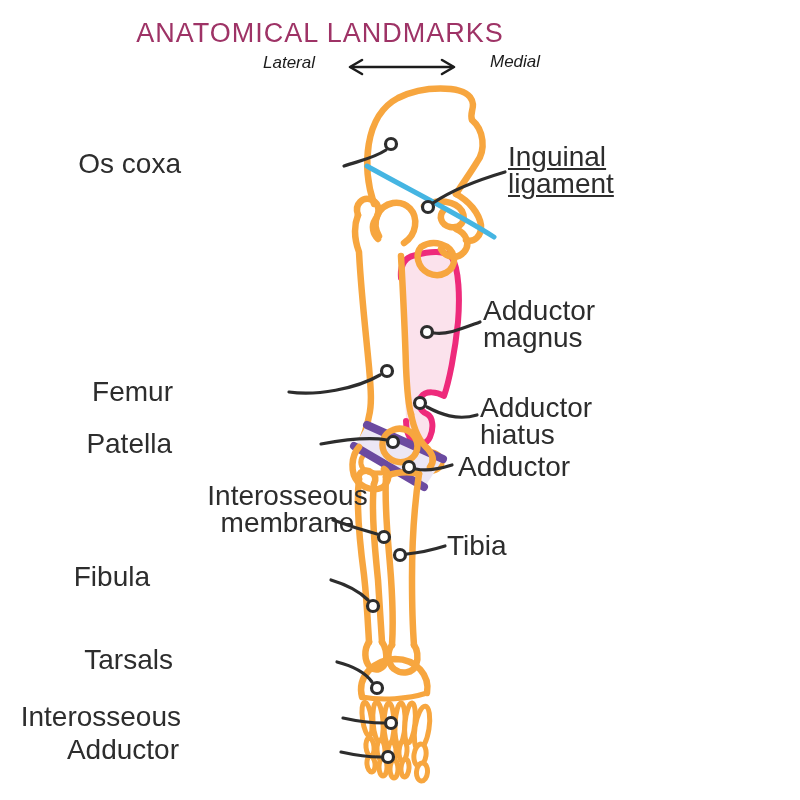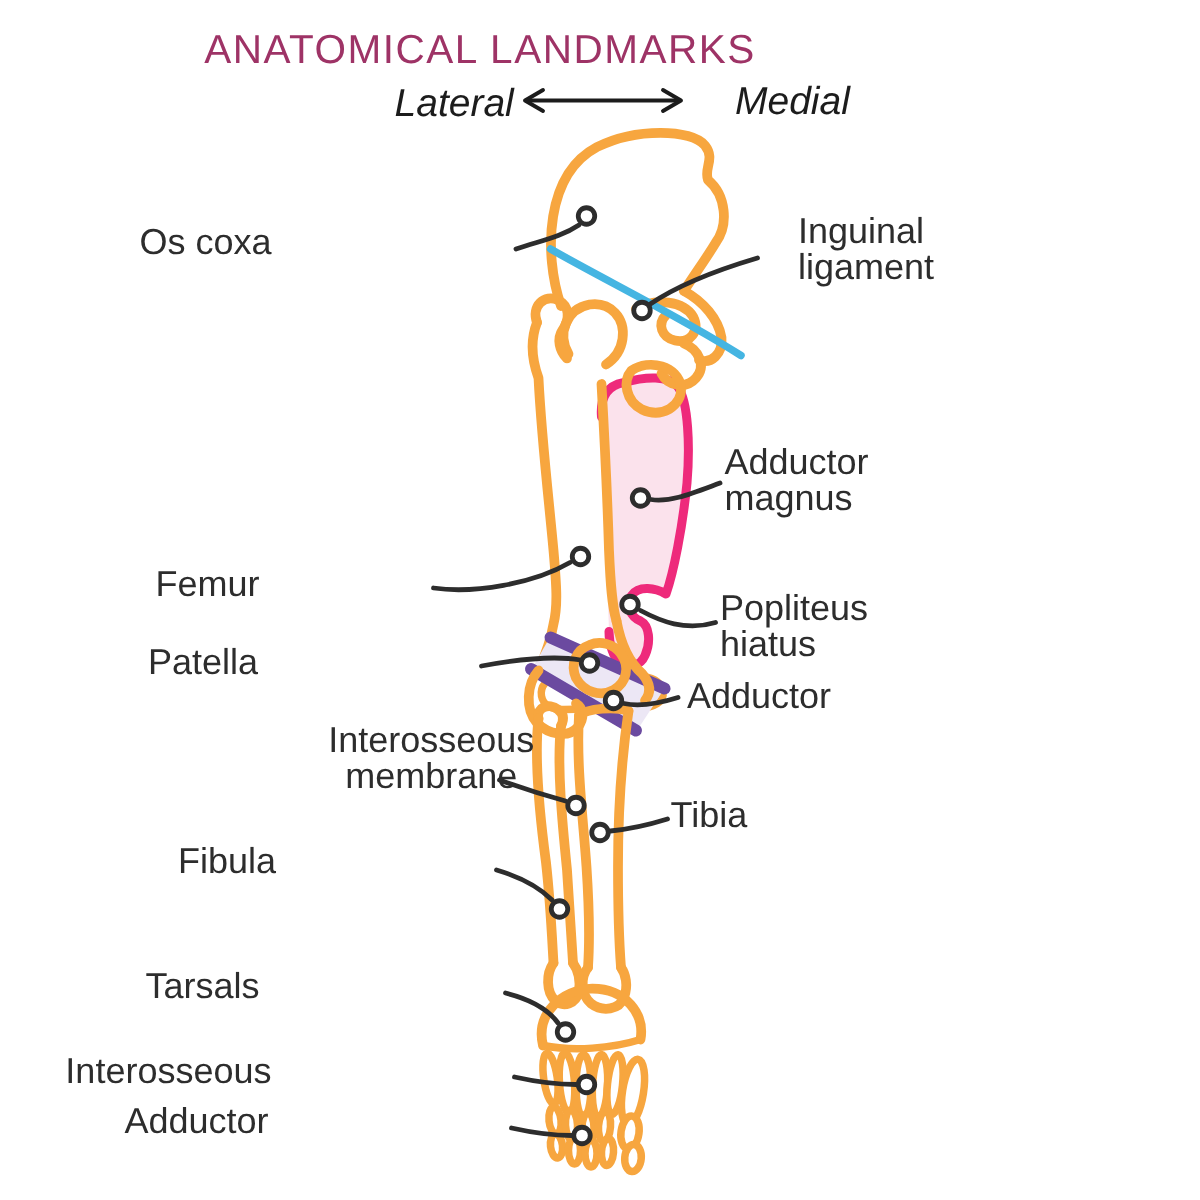--- a/index.html
+++ b/index.html
@@ -7,27 +7,27 @@
     position:relative;width:640px;height:800px;overflow:hidden;
     background:var(--background,#fff);
     font-family:"Liberation Sans", sans-serif;
   }
   .title{
     position:absolute;top:18px;left:0;width:100%;
     text-align:center;font-size:27px;letter-spacing:1px;
     color:var(--title,#9E3366);
   }
   .orient{
-    position:absolute;font-style:italic;font-size:26px;
+    position:absolute;font-style:italic;font-size:17px;
     color:#1c1c1c;
   }
   .orient-left{top:53px;left:263px;}
   .orient-right{top:52px;left:462px;margin-left:28px;}
   .label{
-    position:absolute;font-size:24px;line-height:0.98;
+    position:absolute;font-size:28px;line-height:0.98;
     color:var(--label-text,#2d2d2d);white-space:nowrap;
   }
   .label.wrap{white-space:normal;}
   .r{text-align:right;}
   svg{position:absolute;top:0;left:0;}
   .bone{fill:none;stroke:var(--bone-outline,#F7A63F);stroke-width:6.5;stroke-linecap:round;stroke-linejoin:round;}
   .bone-thin{fill:none;stroke:var(--bone-outline,#F7A63F);stroke-width:5;stroke-linecap:round;stroke-linejoin:round;}
   .bone-white{fill:#fff;stroke:var(--bone-outline,#F7A63F);stroke-width:5;stroke-linecap:round;stroke-linejoin:round;}
   .muscle-fill{fill:var(--muscle-fill,#FBE2EC);stroke:none;}
   .muscle-edge{fill:none;stroke:var(--muscle-outline,#EE2A7B);stroke-width:6;stroke-linecap:round;stroke-linejoin:round;}
@@ -185,26 +185,26 @@
       <path class="leader" d="M 343 718 C 361 722 372 723 384 723"></path>
         <circle class="leader-dot" cx="391" cy="723" r="5.5"></circle>
     </g>
     <g>
       <path class="leader" d="M 341 752 C 359 756 370 757 381 757"></path>
         <circle class="leader-dot" cx="388" cy="757" r="5.5"></circle>
     </g>
   </svg>
 
   <div class="label r" style="top:150px;right:459px;">Os coxa</div>
-  <div class="label wrap" style="top:143px;left:532px;width:110px;">Inguinal ligament</div>
+  <div class="label wrap" style="top:143px;left:508px;width:110px;text-decoration:underline;">Inguinal ligament</div>
   <div class="label wrap" style="top:297px;left:483px;width:120px;">Adductor magnus</div>
   <div class="label r" style="top:378px;right:467px;">Femur</div>
-  <div class="label wrap" style="top:394px;left:480px;width:120px;">Popliteus hiatus</div>
+  <div class="label wrap" style="top:394px;left:480px;width:120px;">Adductor hiatus</div>
   <div class="label r" style="top:430px;right:468px;">Patella</div>
   <div class="label" style="top:453px;left:458px;">Adductor</div>
   <div class="label wrap" style="top:482px;left:205px;width:165px;text-align:center;">Interosseous membrane</div>
   <div class="label" style="top:532px;left:447px;">Tibia</div>
-  <div class="label r" style="top:563px;right:456px;">Fibula</div>
+  <div class="label r" style="top:563px;right:490px;">Fibula</div>
   <div class="label r" style="top:646px;right:467px;">Tarsals</div>
   <div class="label r" style="top:703px;right:459px;">Interosseous</div>
   <div class="label r" style="top:736px;right:461px;">Adductor</div>
 
 </div>
 
 </body></html>

